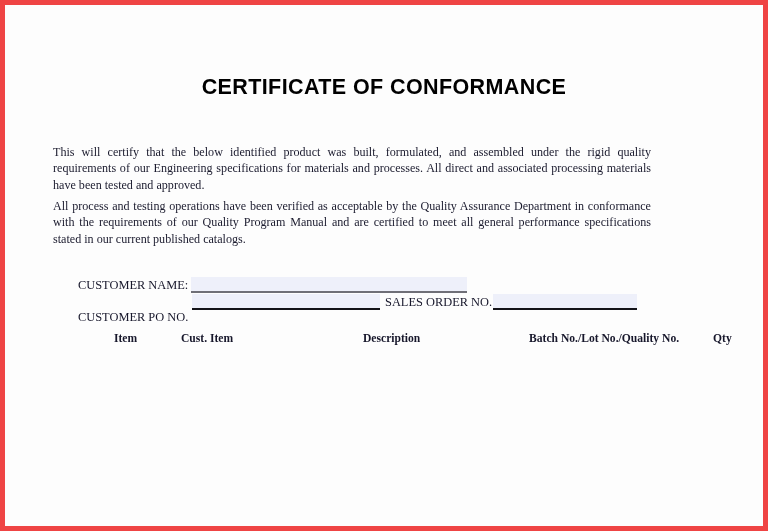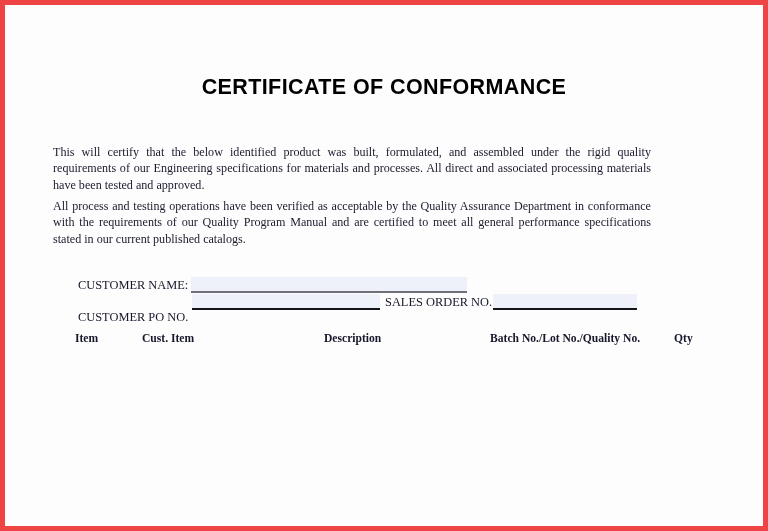--- a/index.html
+++ b/index.html
@@ -115,20 +115,21 @@
     font-family: "Liberation Serif", serif;
     font-weight: bold;
     font-size: 11.6px;
     color: #17172b;
   }
   .col-head {
     position: absolute;
     top: 0;
     white-space: nowrap;
     line-height: 16px;
+    margin-left: 39px;
   }
   .col-item        { left: 70px; }
   .col-cust-item   { left: 137px; text-align: right; }
   .col-description { left: 319px; }
   .col-batch       { left: 485px; }
   .col-qty         { left: 669px; }
 </style>
 </head>
 <body>
 

